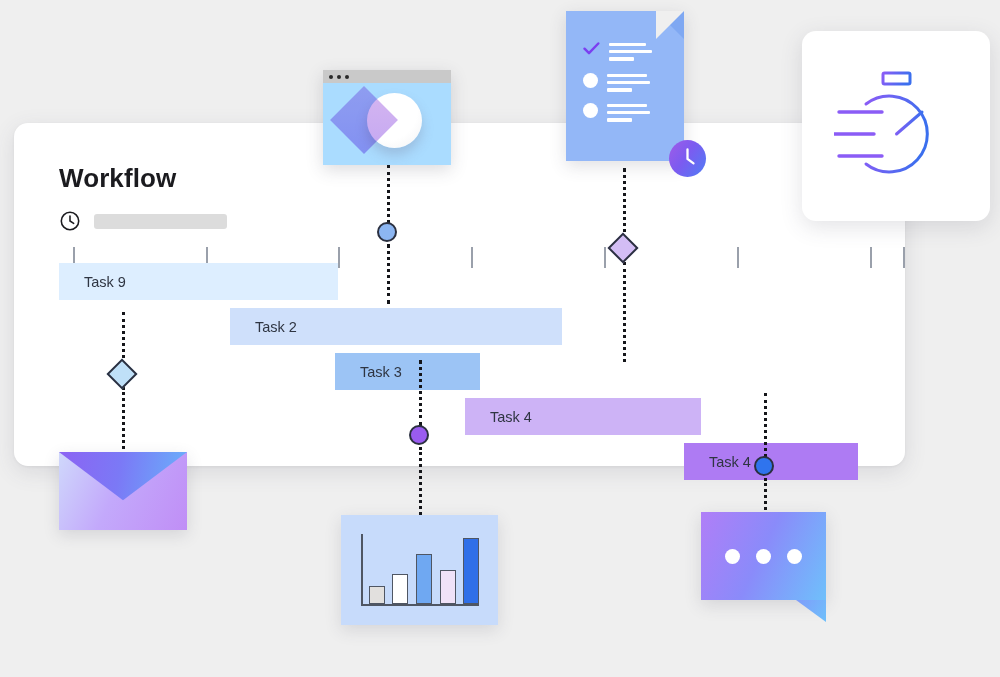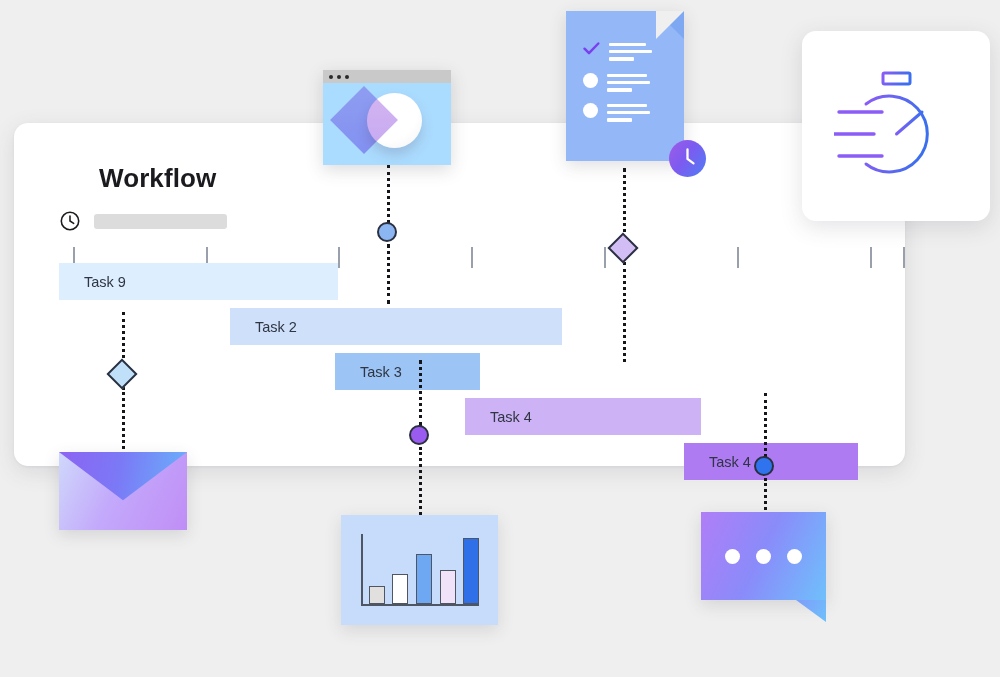--- a/index.html
+++ b/index.html
@@ -23,21 +23,21 @@
     position: absolute;
     left: 14px; top: 123px;
     width: 891px; height: 343px;
     background: #ffffff;
     border-radius: 14px;
     box-shadow: 0 6px 22px rgba(70,70,90,.13), 0 1px 3px rgba(0,0,0,.06);
   }
   .wf-title {
     position: absolute; left: 45px; top: 40px;
     font-size: 26px; font-weight: bold;
-    color: #1b1b1f; letter-spacing: .1px; margin-left: 40px;
+    color: #1b1b1f; letter-spacing: .1px;
   }
   .wf-subrow {
     position: absolute; left: 45px; top: 87px;
     display: flex; align-items: center; gap: 13px;
   }
   .clock-ico { width: 22px; height: 22px; display:block; }
   .ph-bar {
     width: 133px; height: 15px;
     background: #dcdcdc; border-radius: 3px;
   }

